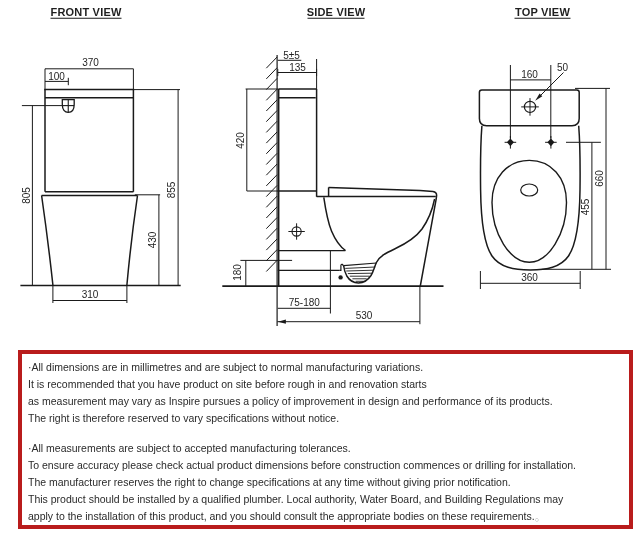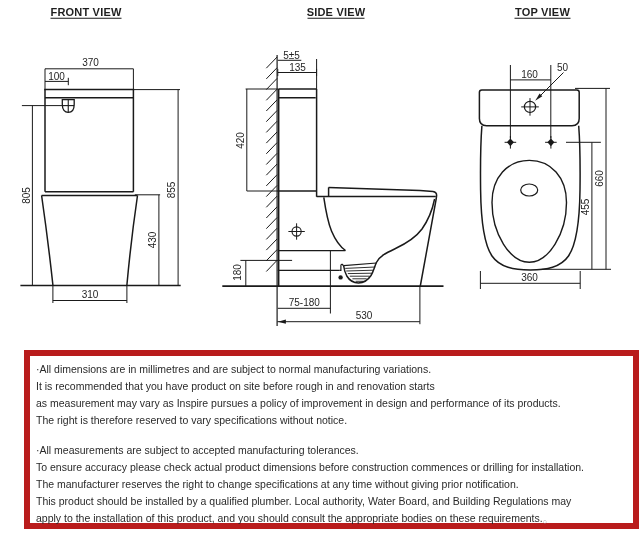--- a/index.html
+++ b/index.html
@@ -1,17 +1,17 @@
 <!DOCTYPE html>
 <html><head><meta charset="utf-8">
 <style>
 html,body{margin:0;padding:0;background:#fff;}
 body{width:642px;height:540px;position:relative;font-family:"Liberation Sans",sans-serif;}
 #draw{position:absolute;left:0;top:0;}
-#notes{position:absolute;left:24px;top:350px;width:615px;height:179px;border:6px solid #b91c1c;box-sizing:border-box;}
+#notes{position:absolute;left:18px;top:350px;width:615px;height:179px;border:4px solid #b91c1c;box-sizing:border-box;}
 #notes .inner{margin:5px 0 0 6px;font-size:10.5px;line-height:17px;color:#2a2a2a;}
 .gap{height:13px;}
 </style></head>
 <body>
 <svg id="draw" width="642" height="540" viewBox="0 0 642 540">
 <text x="86" y="16" font-size="11" text-anchor="middle" font-weight="bold" fill="#1f1f1f" letter-spacing="0.2px">FRONT VIEW</text>
 <line x1="50.5" y1="18.3" x2="121.5" y2="18.3" stroke="#1a1a1a" stroke-width="1.1"></line>
 <text x="336" y="16" font-size="11" text-anchor="middle" font-weight="bold" fill="#1f1f1f" letter-spacing="0.2px">SIDE VIEW</text>
 <line x1="307.5" y1="18.3" x2="364.5" y2="18.3" stroke="#1a1a1a" stroke-width="1.1"></line>
 <text x="542.5" y="16" font-size="11" text-anchor="middle" font-weight="bold" fill="#1f1f1f" letter-spacing="0.2px">TOP VIEW</text>

